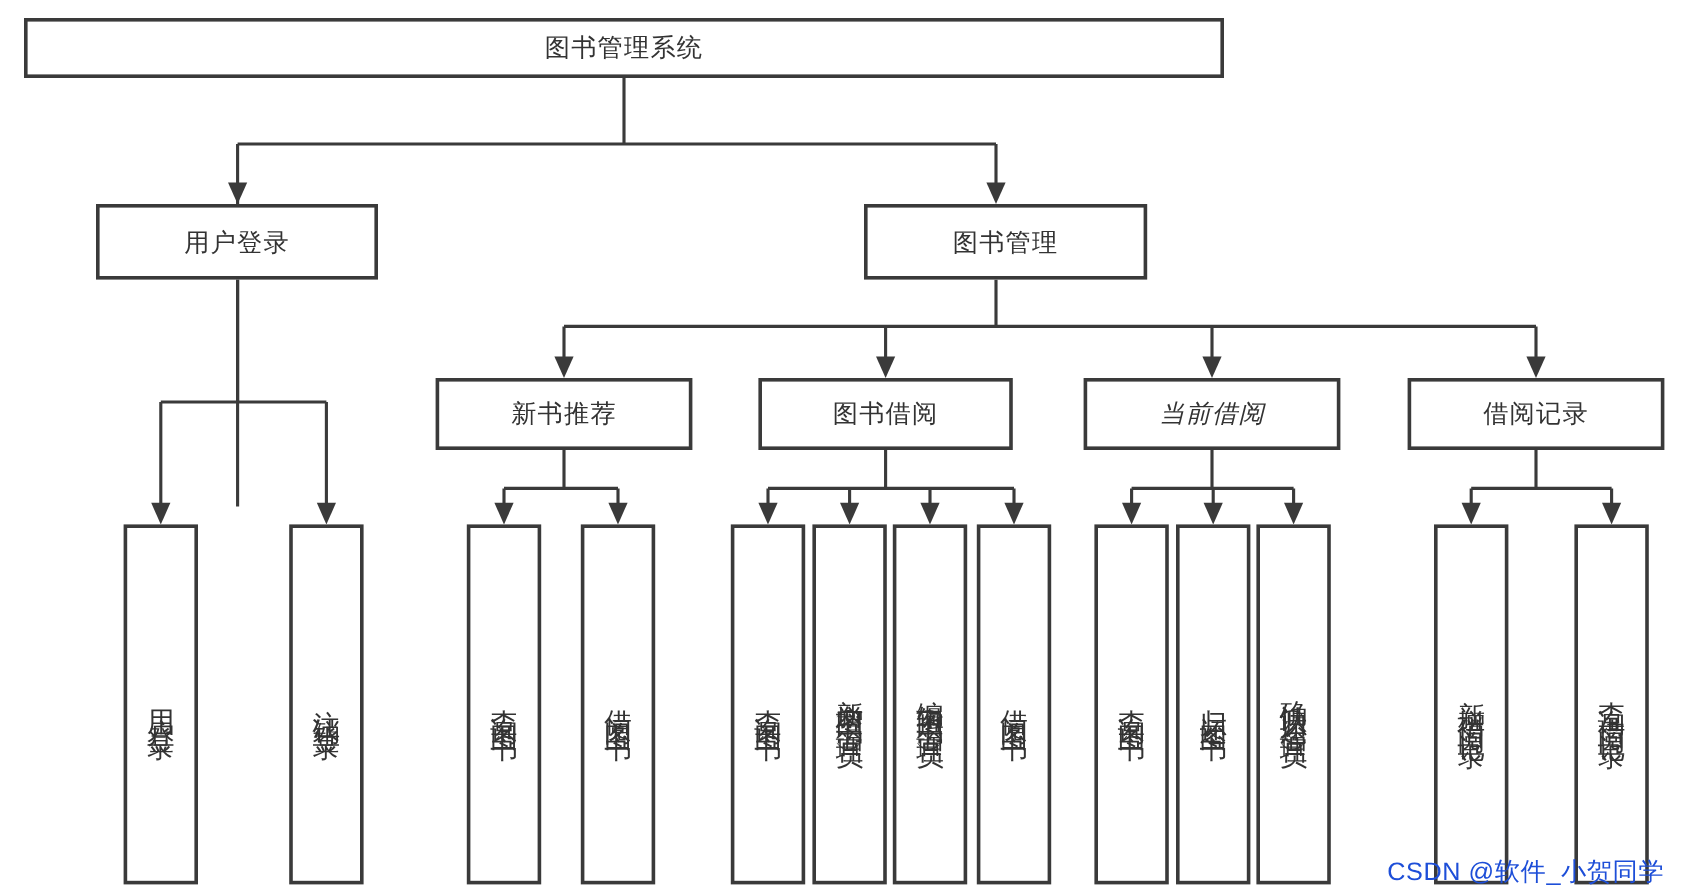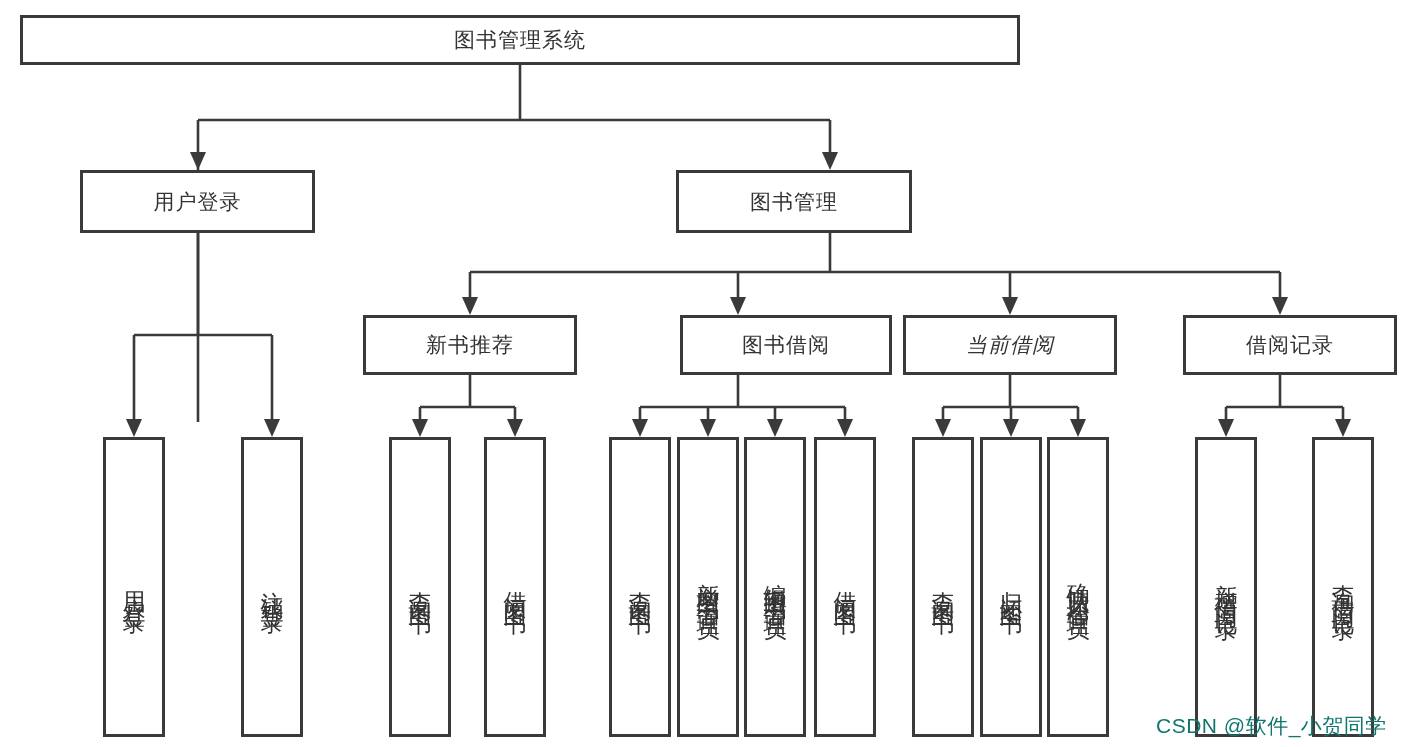--- a/index.html
+++ b/index.html
@@ -51,21 +51,21 @@
     line-height: 1;
     white-space: nowrap;
   }
   .vl.tight { letter-spacing: 5px; }
   #watermark {
     position: absolute;
     left: 1156px;
     top: 712px;
     z-index: 3;
     font-size: 21px;
-    color: #0f766e;
+    color: #1d4ed8;
     letter-spacing: 0.5px;
     white-space: nowrap;
   }
 </style>
 </head>
 <body>
 
 <div id="canvas">
 
   <svg id="connectors" width="1405" height="747" viewBox="0 0 1405 747">
@@ -115,34 +115,34 @@
     </g>
   </svg>
 
   <div class="box lvl1">
     <span class="hl">图书管理系统</span>
   </div>
 
   <div class="box lvl2" style="left:80px; width:235px;">
     <span class="hl">用户登录</span>
   </div>
-  <div class="box lvl2" style="left:676px; width:236px;">
+  <div class="box lvl2" style="left:720px; width:236px;">
     <span class="hl">图书管理</span>
   </div>
 
   <div class="box lvl3" style="left:363px; width:214px;">
     <span class="hl">新书推荐</span>
   </div>
-  <div class="box lvl3" style="left:632px; width:212px;margin-left:48px;">
+  <div class="box lvl3" style="left:632px; width:212px;">
     <span class="hl">图书借阅</span>
   </div>
   <div class="box lvl3" style="left:903px; width:214px;font-style:italic;">
     <span class="hl">当前借阅</span>
   </div>
-  <div class="box lvl3" style="left:1173px; width:214px;margin-left:10px;">
+  <div class="box lvl3" style="left:1173px; width:214px;">
     <span class="hl">借阅记录</span>
   </div>
 
   <div class="box leaf" style="left:103px;">
     <span class="vl">用户登录</span>
   </div>
   <div class="box leaf" style="left:241px;">
     <span class="vl">注销登录</span>
   </div>
 

